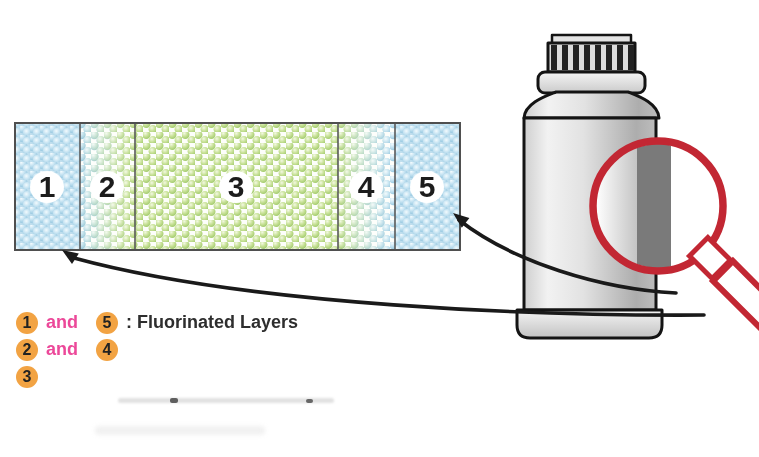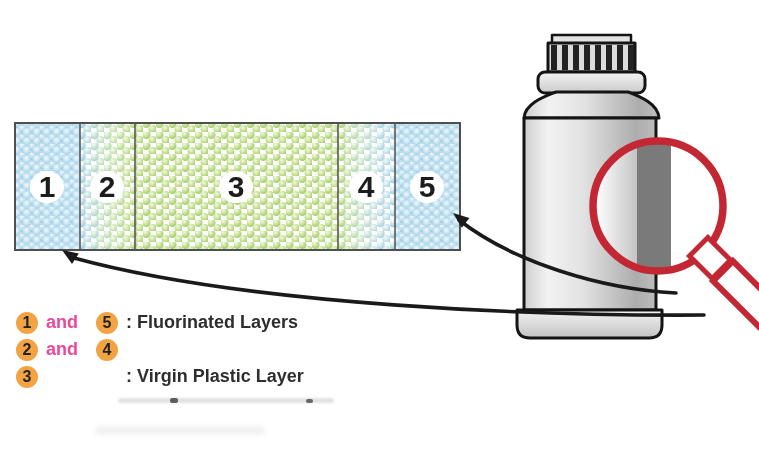--- a/index.html
+++ b/index.html
@@ -190,21 +190,20 @@
     </div>
     <div class="legend-row">
       <div class="legend-circle">2</div>
       <span class="legend-conj">and</span>
       <div class="legend-circle">4</div>
     </div>
     <div class="legend-row">
       <div class="legend-circle">3</div>
       <span class="legend-conj"></span>
       <div class="legend-circle empty"></div>
-      <span class="legend-label-wrap"><span class="legend-sep">:</span><span>Virgin Plastic Layer</span></span>
     </div>
   </div>
 
   <div class="artifact smudge1"></div>
   <div class="artifact speck1"></div>
   <div class="artifact speck2"></div>
   <div class="artifact smudge2"></div>
 </div>
 
 </body></html>

